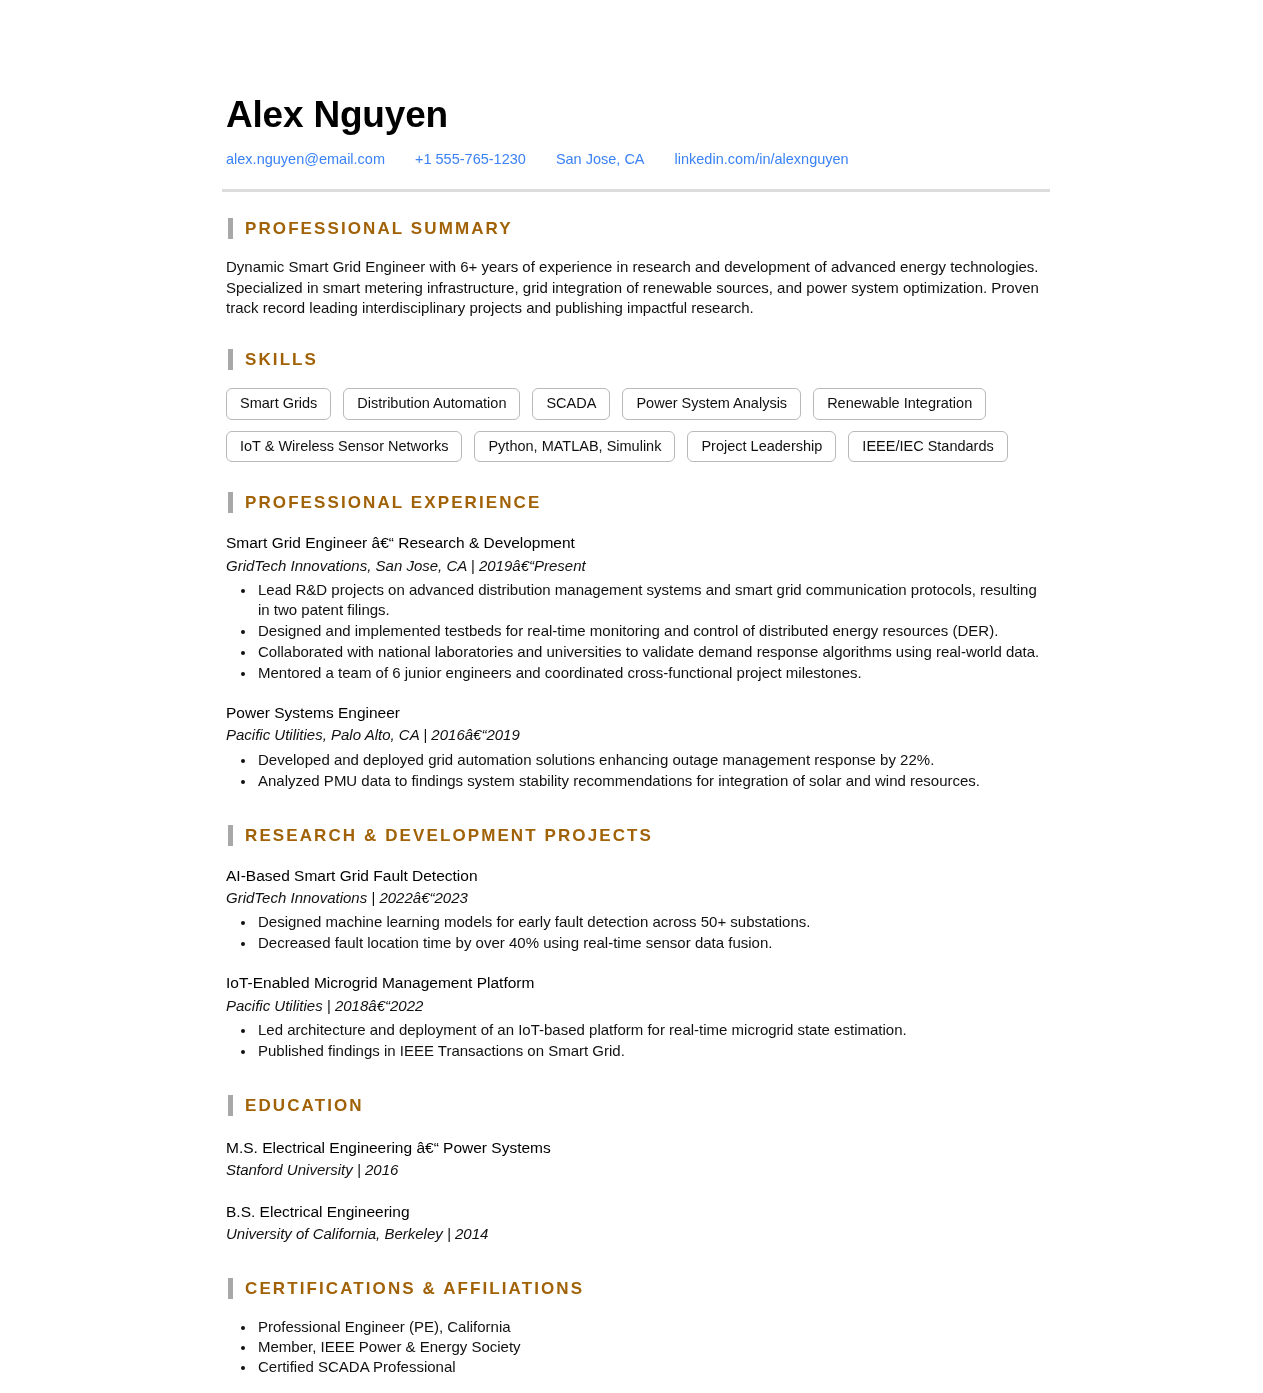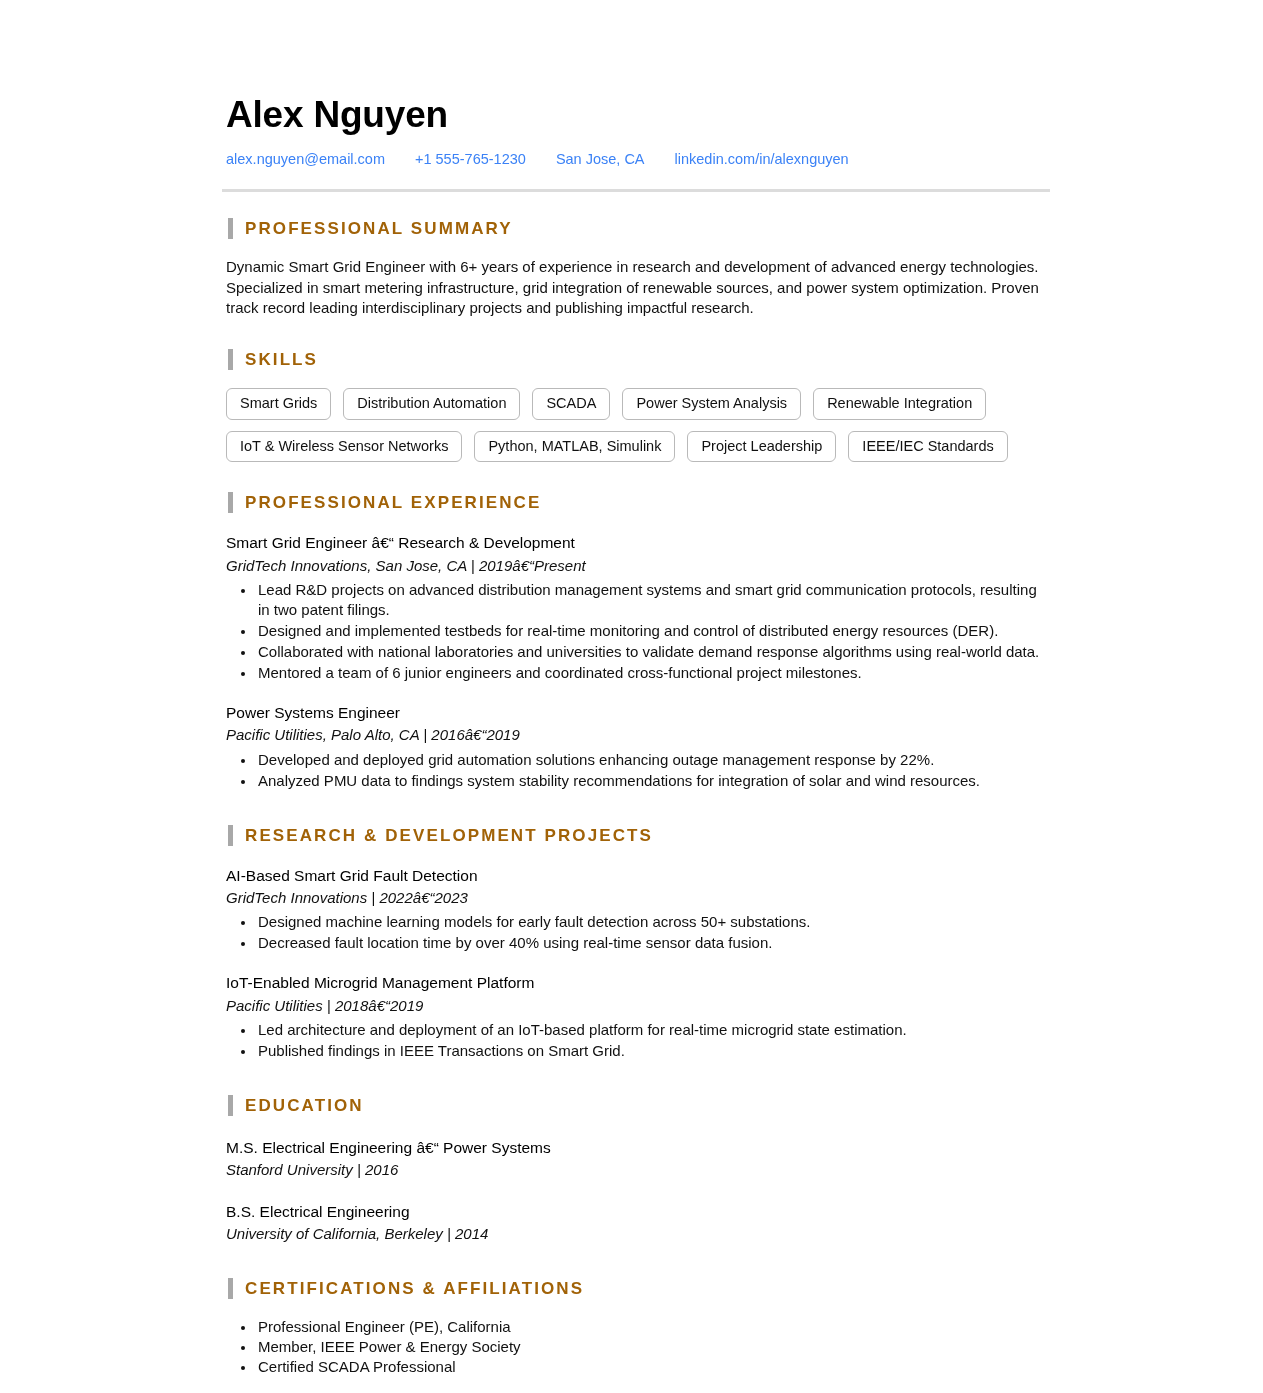--- a/index.html
+++ b/index.html
@@ -250,21 +250,21 @@
         <div class="entry-title">AI-Based Smart Grid Fault Detection</div>
         <div class="entry-meta">GridTech Innovations | 2022â€“2023</div>
         <ul class="bullets">
           <li>Designed machine learning models for early fault detection across 50+ substations.</li>
           <li>Decreased fault location time by over 40% using real-time sensor data fusion.</li>
         </ul>
       </div>
 
       <div class="entry">
         <div class="entry-title">IoT-Enabled Microgrid Management Platform</div>
-        <div class="entry-meta">Pacific Utilities | 2018â€“2019</div>
+        <div class="entry-meta">Pacific Utilities | 2018â€“2022</div>
         <ul class="bullets">
           <li>Led architecture and deployment of an IoT-based platform for real-time microgrid state estimation.</li>
           <li>Published findings in IEEE Transactions on Smart Grid.</li>
         </ul>
       </div>
     </div>
 
     <div class="section sec-gap-lg">
       <div class="section-heading">
         <span class="accent-bar"></span>

